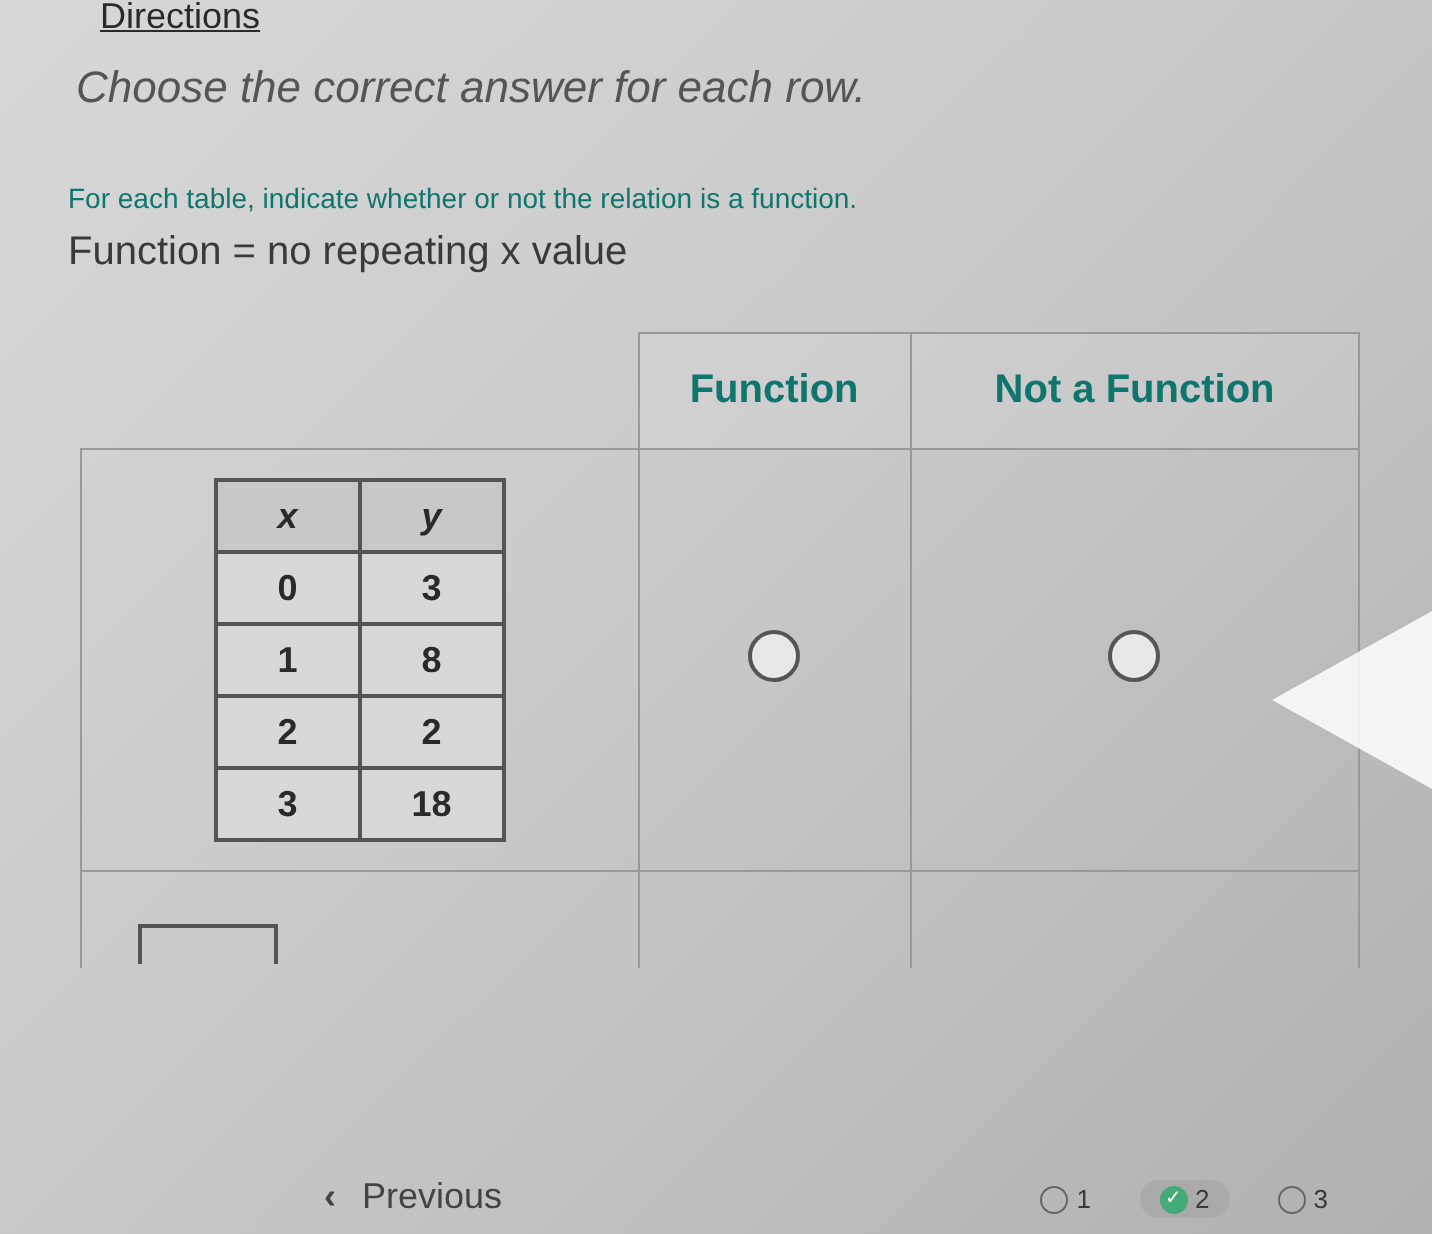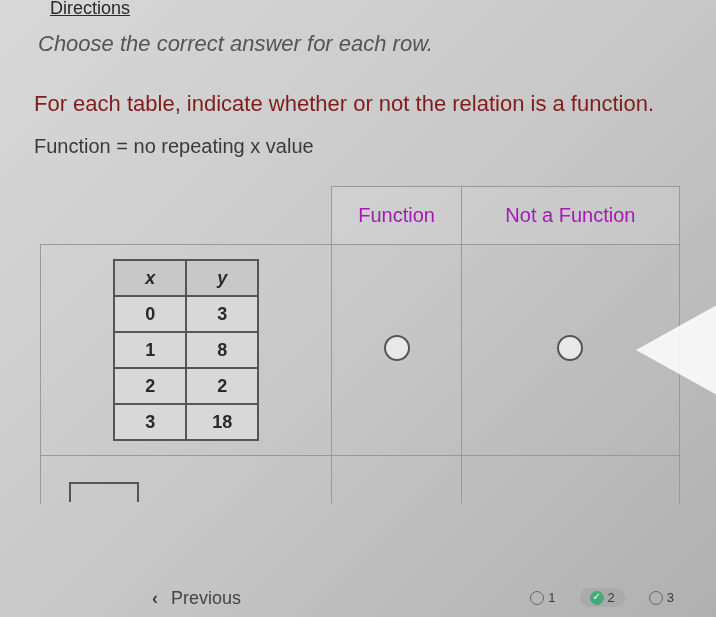--- a/index.html
+++ b/index.html
@@ -21,44 +21,44 @@
       display: inline-block;
       margin-left: 20px;
     }
     .instruction {
       font-size: 22px;
       font-style: italic;
       color: #555;
       margin: 12px 0 34px 8px;
     }
     .question-text {
-      font-size: 22px;
-      color: #7f1d1d;
-      margin: 0 0 18px 4px;
+      font-size: 14px;
+      color: #0f766e;
+      margin: 0 0 8px 4px;
     }
     .hint {
       font-size: 20px;
       color: #3a3a3a;
       margin: 0 0 28px 4px;
     }
     .grid-table {
       border-collapse: collapse;
       width: 640px;
       margin-left: 10px;
     }
     .grid-table th, .grid-table td {
       border: 1px solid #999;
       text-align: center;
       vertical-align: middle;
     }
     .grid-table th {
       height: 58px;
-      font-weight: normal;
+      font-weight: bold;
       font-size: 20px;
-      color: #a21caf;
+      color: #0f766e;
       background: rgba(255,255,255,0.1);
     }
     .grid-table th.blank-head { border-top: none; border-left: none; background: transparent; }
     .grid-table td.content-cell {
       height: 210px;
       padding: 14px;
     }
     .inner-xy {
       border-collapse: collapse;
       margin: 0 auto;
@@ -94,22 +94,22 @@
       border: 2px solid #555;
       border-bottom: none;
       margin: 24px auto 0 28px;
     }
     .bottom-bar {
       position: absolute;
       bottom: 8px;
       left: 0;
       width: 716px;
       display: flex;
-      align-items: flex-start;
-      padding: 0 32px;
+      align-items: flex-end;
+      padding: 0 42px;
     }
     .prev-btn {
       margin-left: 120px;
       font-size: 18px;
       color: #444;
       cursor: pointer;
     }
     .prev-btn .chev { font-weight: bold; margin-right: 8px; }
     .page-dots {
       margin-left: auto;

